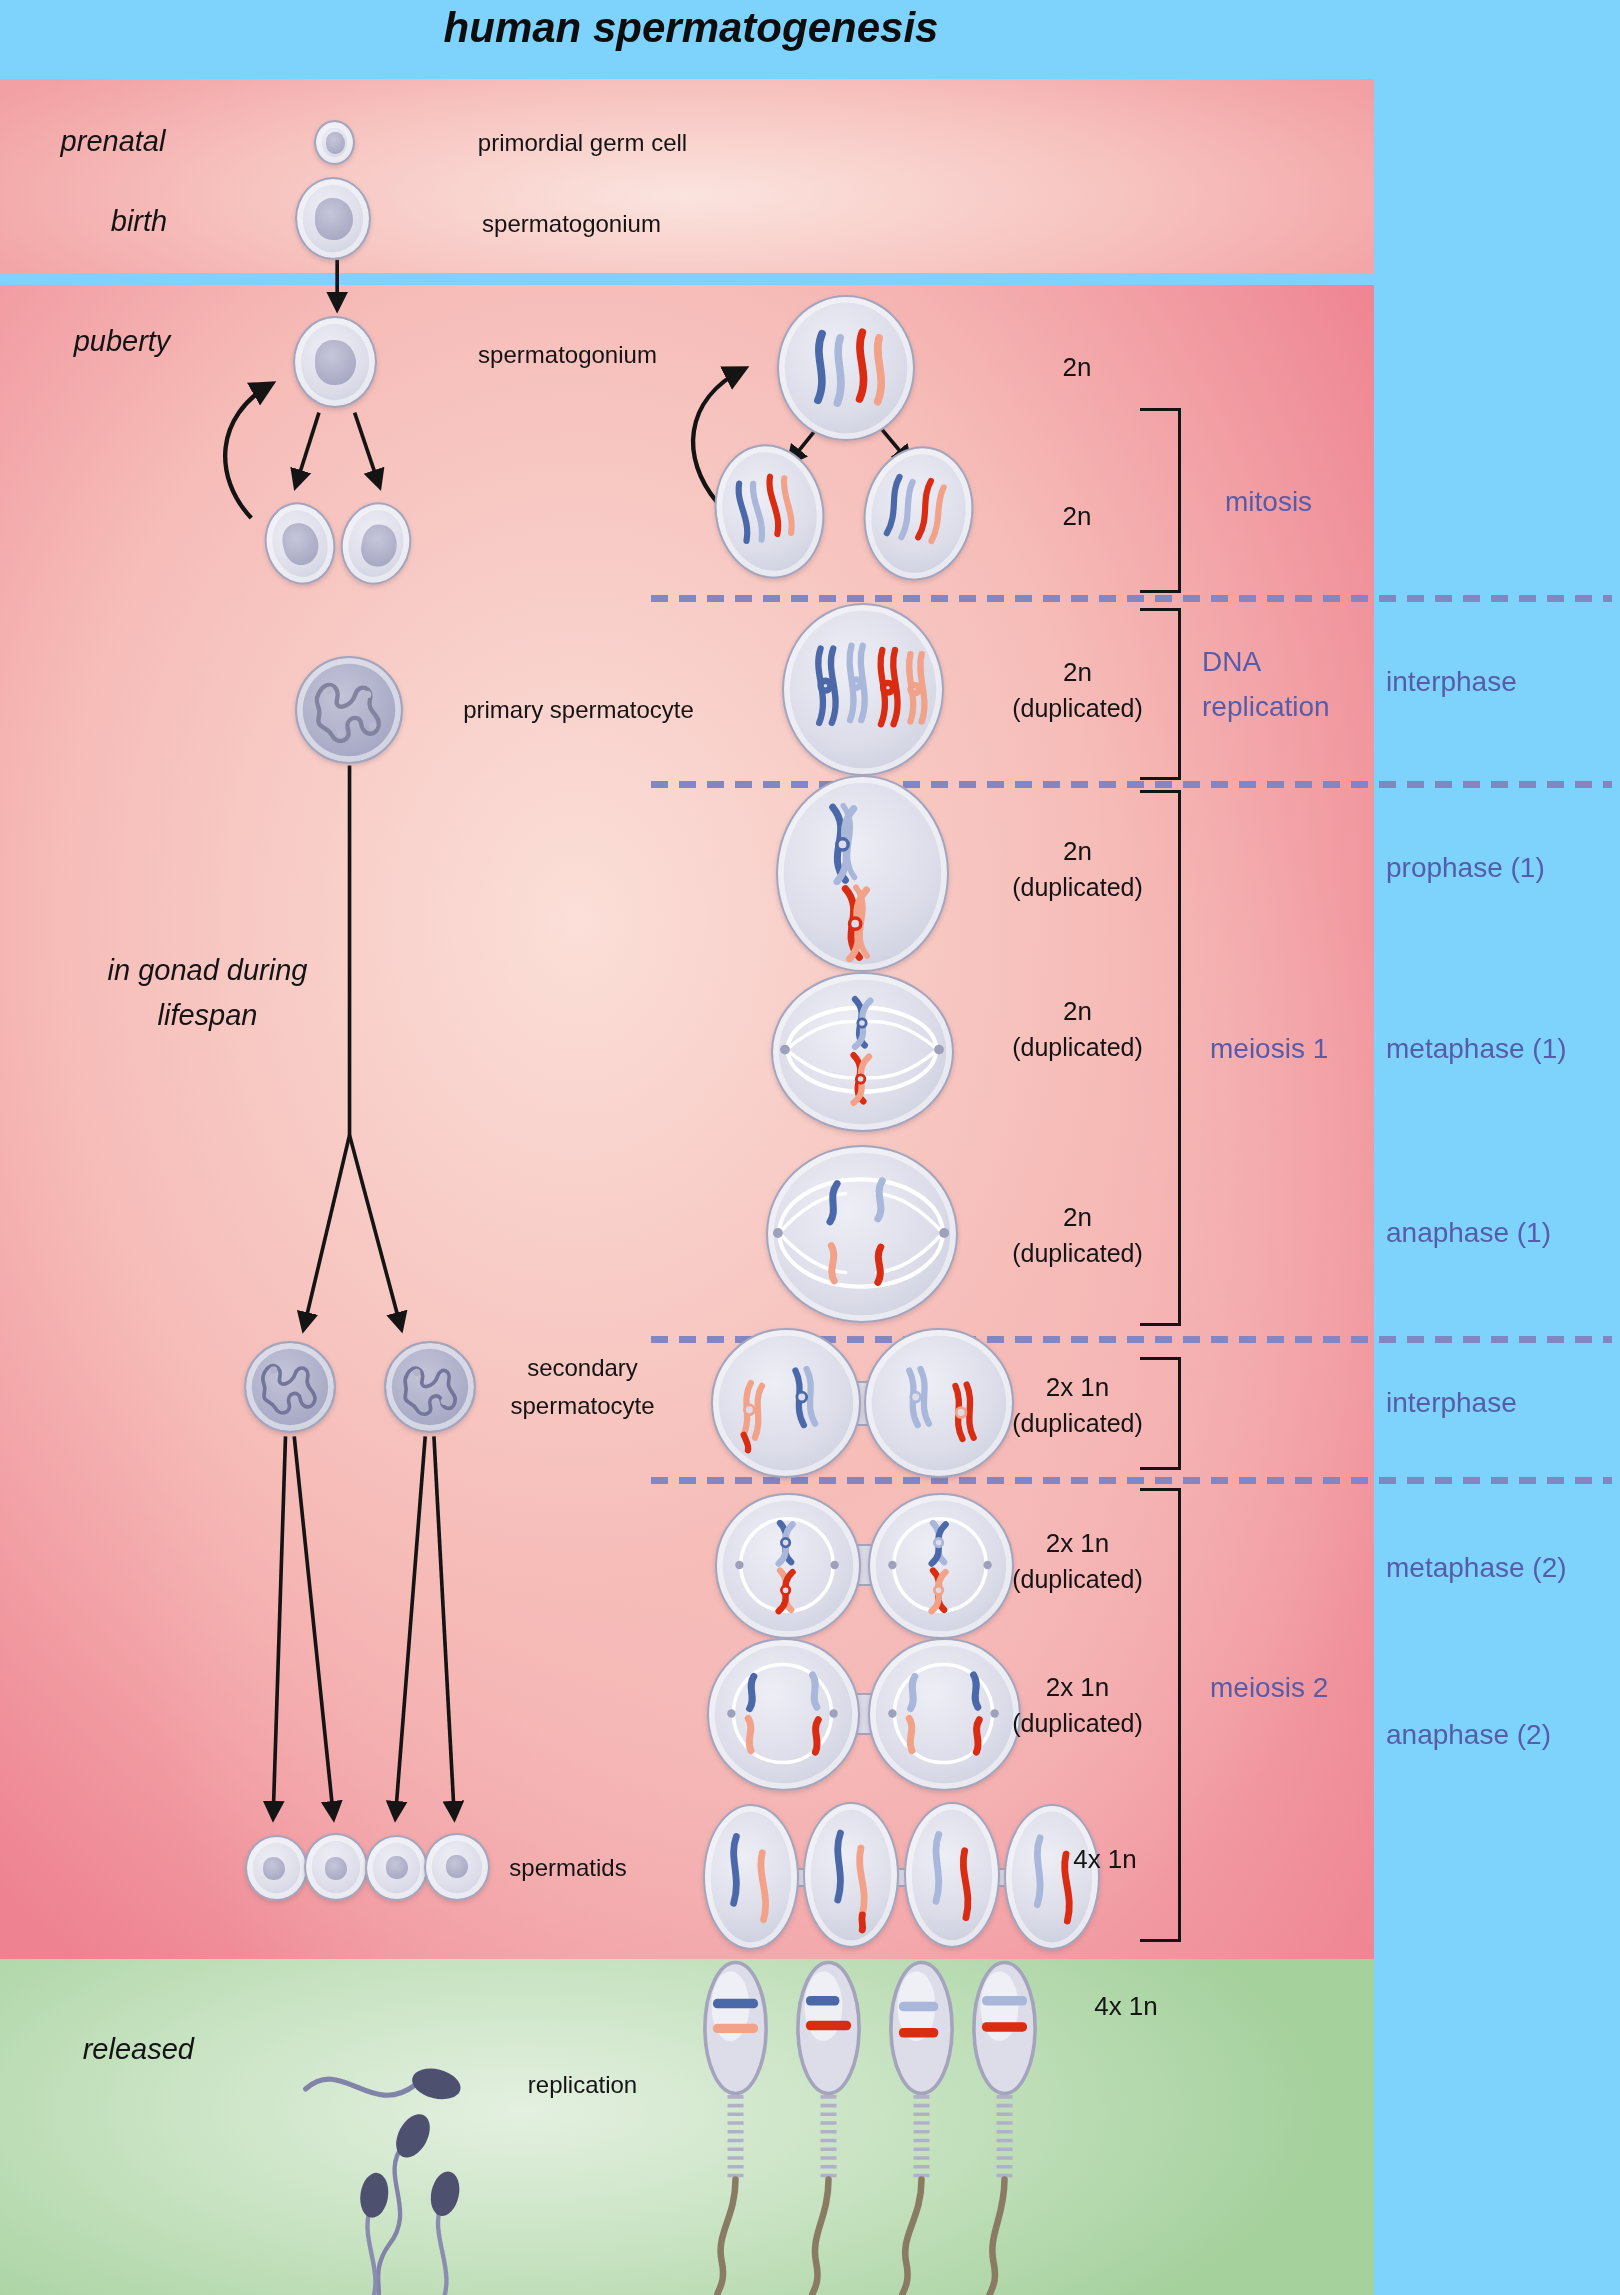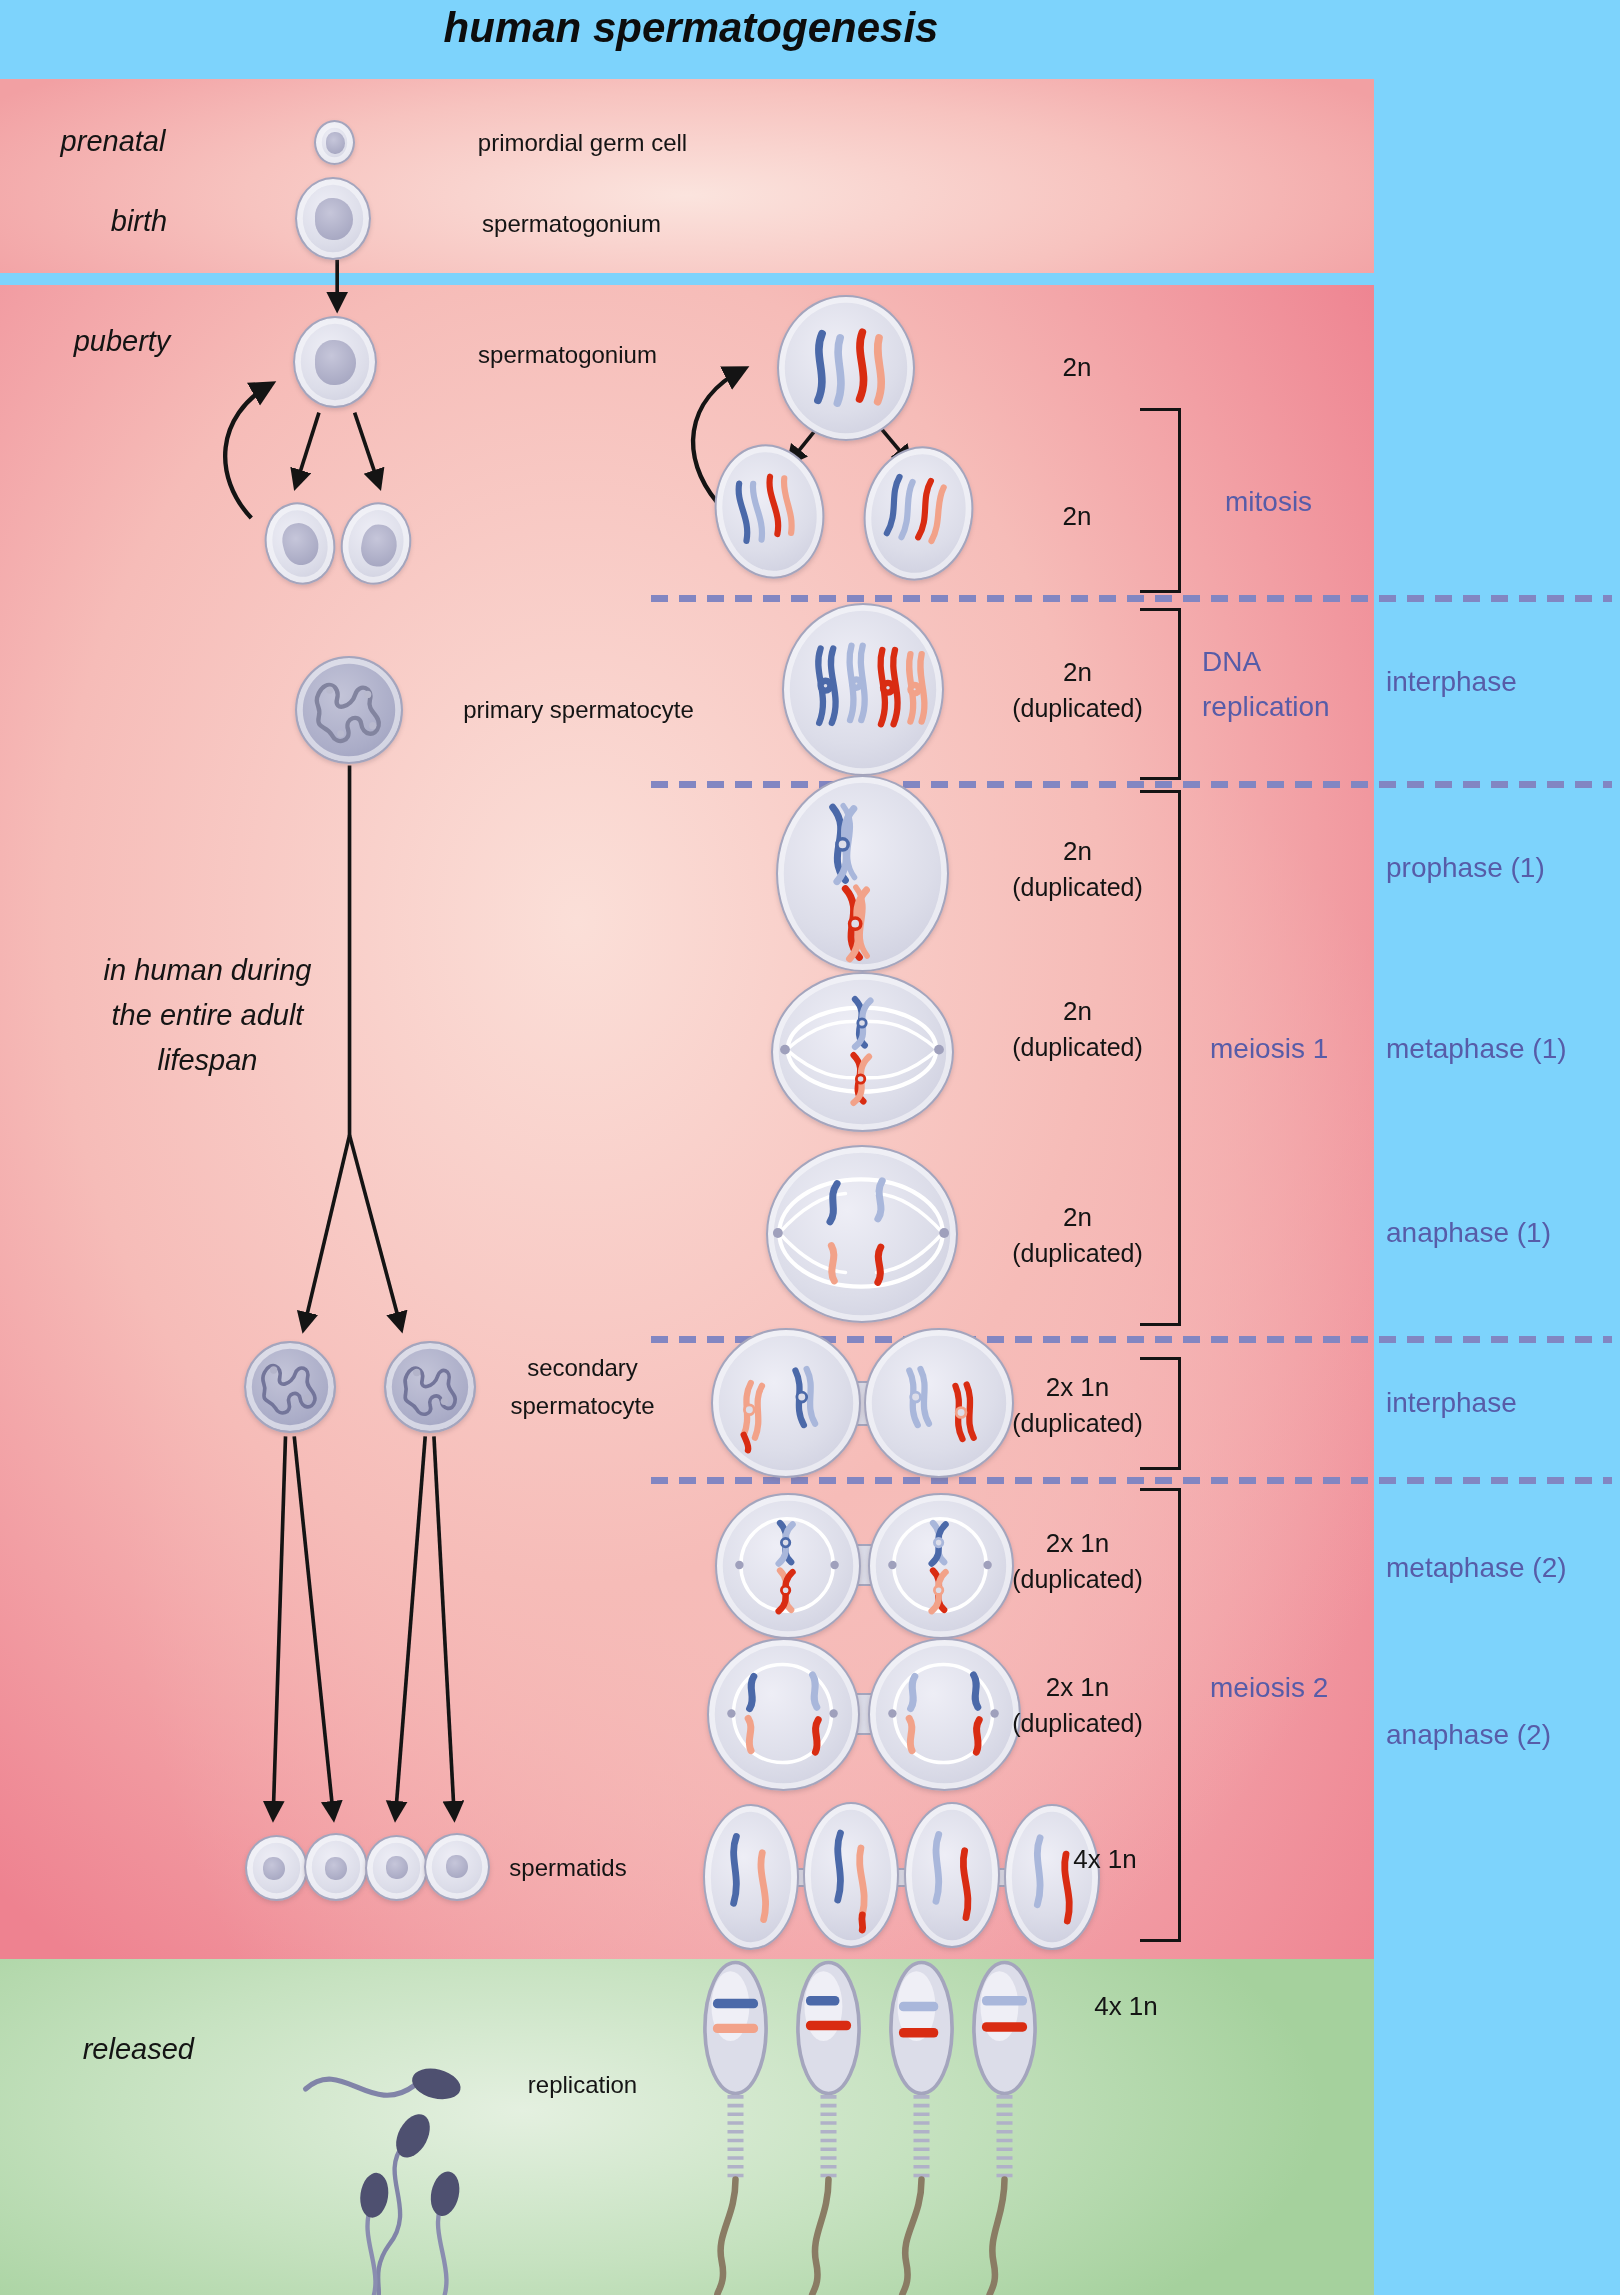--- a/index.html
+++ b/index.html
@@ -404,22 +404,21 @@
     <rect x="34" y="48" width="62" height="13" rx="6" style="fill:var(--chrLightBlue)"></rect>
     <rect x="34" y="84" width="62" height="13" rx="6" style="fill:var(--chrDarkRed)"></rect>
     <path d="M65,184 L65,300" stroke="#b0b1c8" stroke-width="22" stroke-dasharray="5 7"></path>
     <path d="M65,300 C65,352 42,376 50,414 C56,442 46,452 44,460" stroke="var(--tail)" stroke-width="9" fill="none" stroke-linecap="round"></path>
   </svg>
 
   <div class="lbl stage center" style="left:40px;top:125px;width:146px;">prenatal</div>
   <div class="lbl stage center" style="left:66px;top:205px;width:146px;">birth</div>
   <div class="lbl stage center" style="left:44px;top:325px;width:156px;">puberty</div>
   <div class="lbl stage center" style="left:25.5px;top:948px;width:364px;line-height:45px;">
-    <div>in human during</div>
-    <div>the entire adult</div>
+    <div>in gonad during</div>
     <div>lifespan</div>
   </div>
   <div class="lbl stage center" style="left:7.3px;top:2006px;width:262px;line-height:86px;">
     <div>released</div>
   </div>
 
   <div class="lbl cellLbl center" style="left:437px;top:129px;width:291px;">primordial germ cell</div>
   <div class="lbl cellLbl center" style="left:437px;top:210px;width:269px;">spermatogonium</div>
   <div class="lbl cellLbl center" style="left:433px;top:341px;width:269px;">spermatogonium</div>
   <div class="lbl cellLbl center" style="left:433px;top:696px;width:291px;">primary spermatocyte</div>

